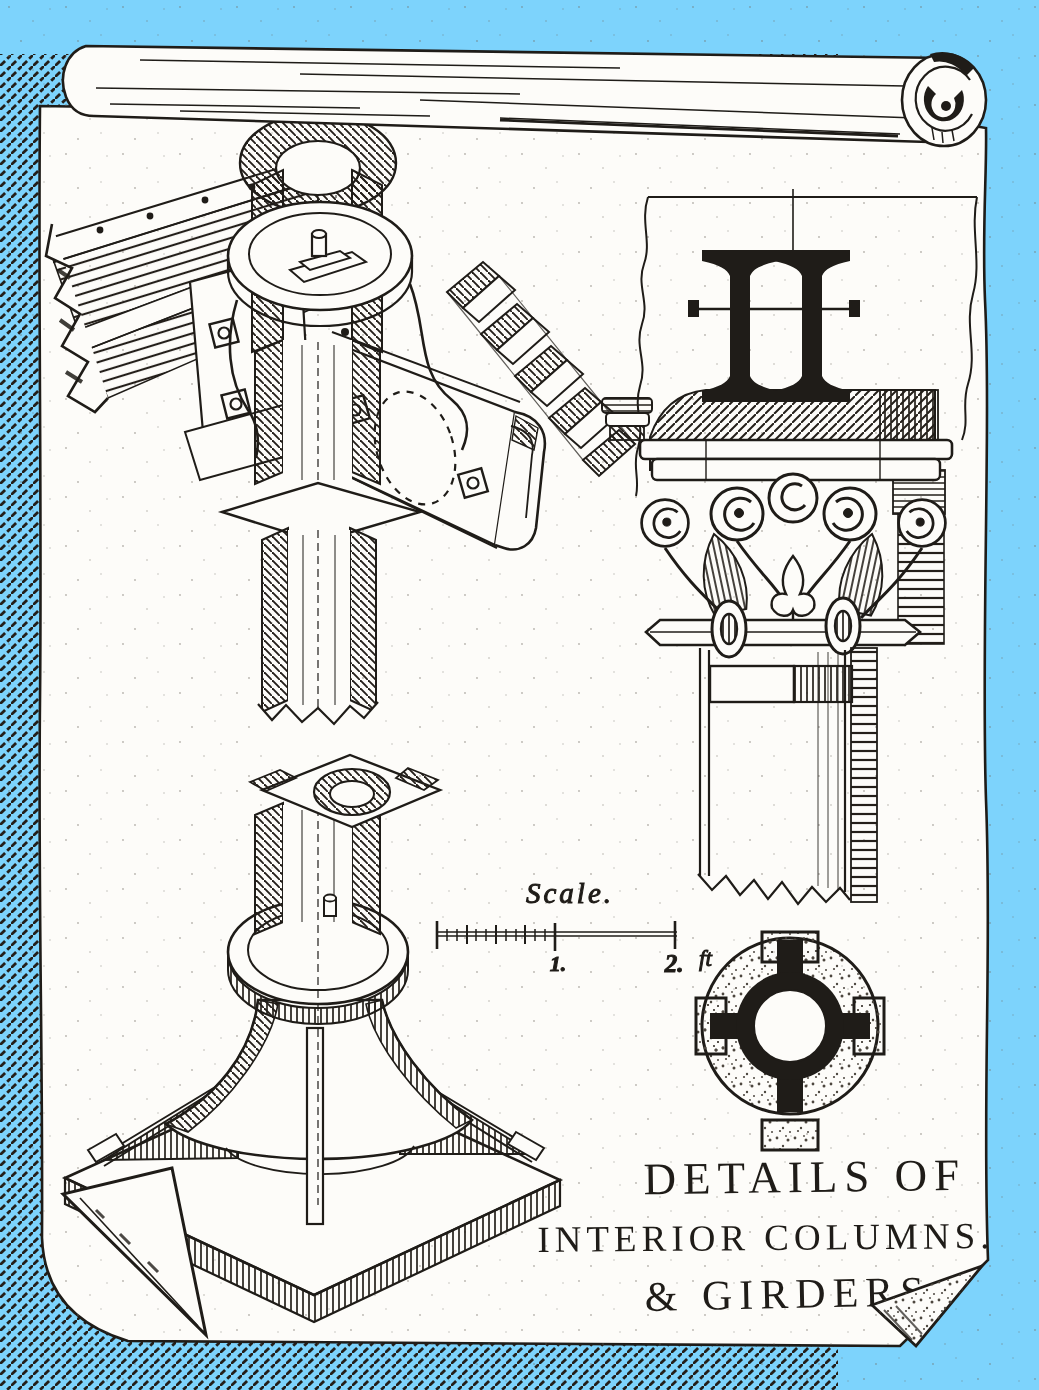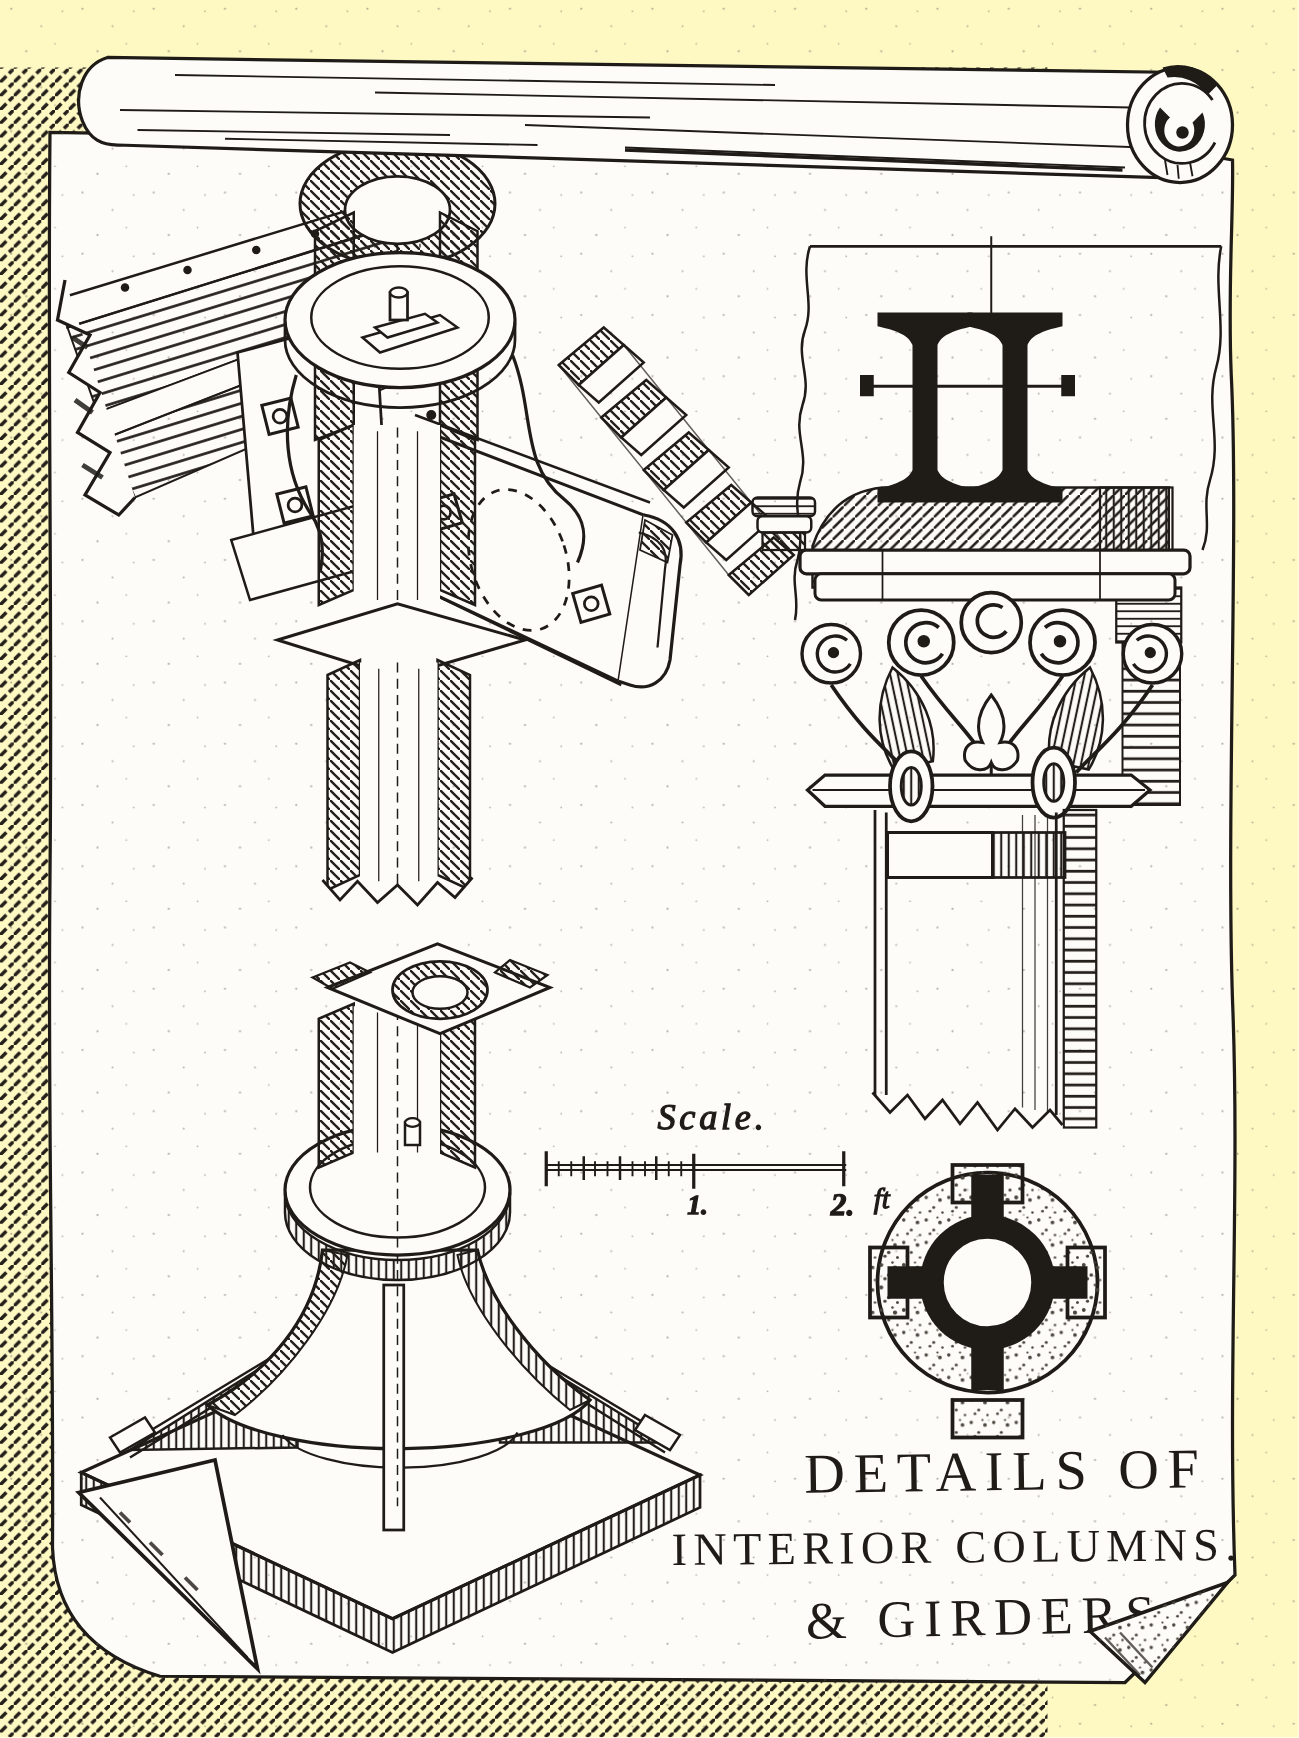--- a/index.html
+++ b/index.html
@@ -1,17 +1,17 @@
 <!DOCTYPE html>
 <html><head>
 <meta charset="utf-8">
 <title>Engraving</title>
 <style>
   html,body{margin:0;padding:0;background:#ffffff;}
-  .plate{position:relative;width:1039px;height:1390px;background:#fef9c3;overflow:hidden;
+  .plate{position:relative;width:1039px;height:1390px;background:#7dd3fc;overflow:hidden;
          font-family:"Liberation Serif", serif;}
   svg{position:absolute;left:0;top:0;}
   text{fill:#1f1c18;}
   .title-line{font-family:"Liberation Serif", serif;}
 </style>
 </head>
 <body>
 
 <div class="plate">
 <svg width="1039" height="1390" viewBox="0 0 1039 1390">

